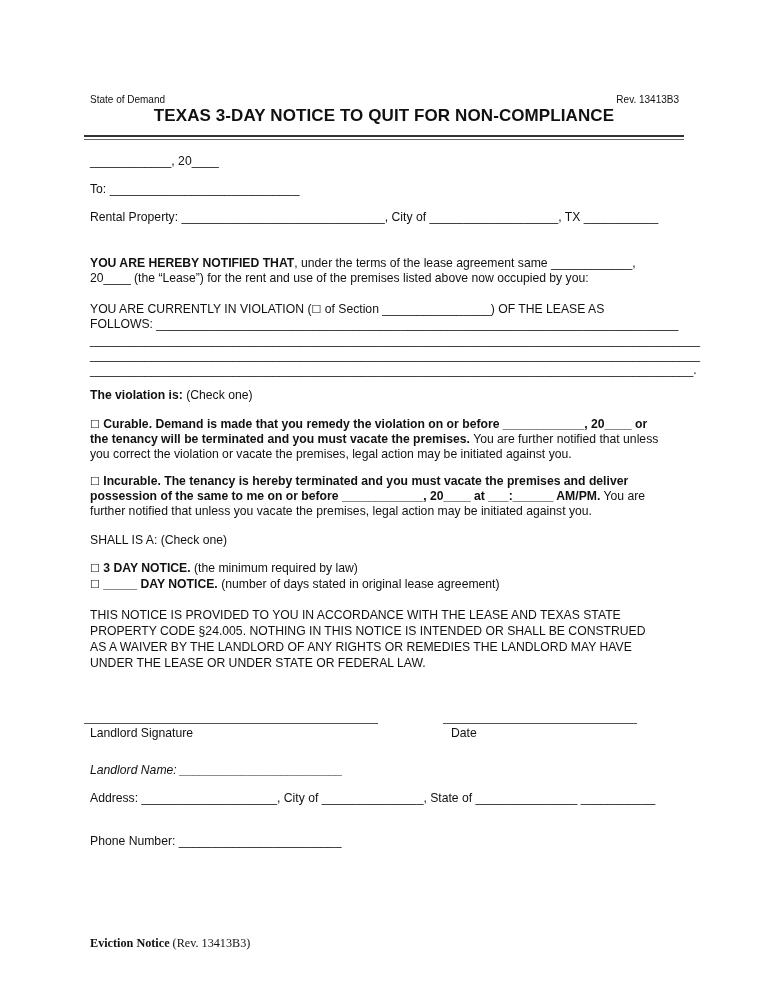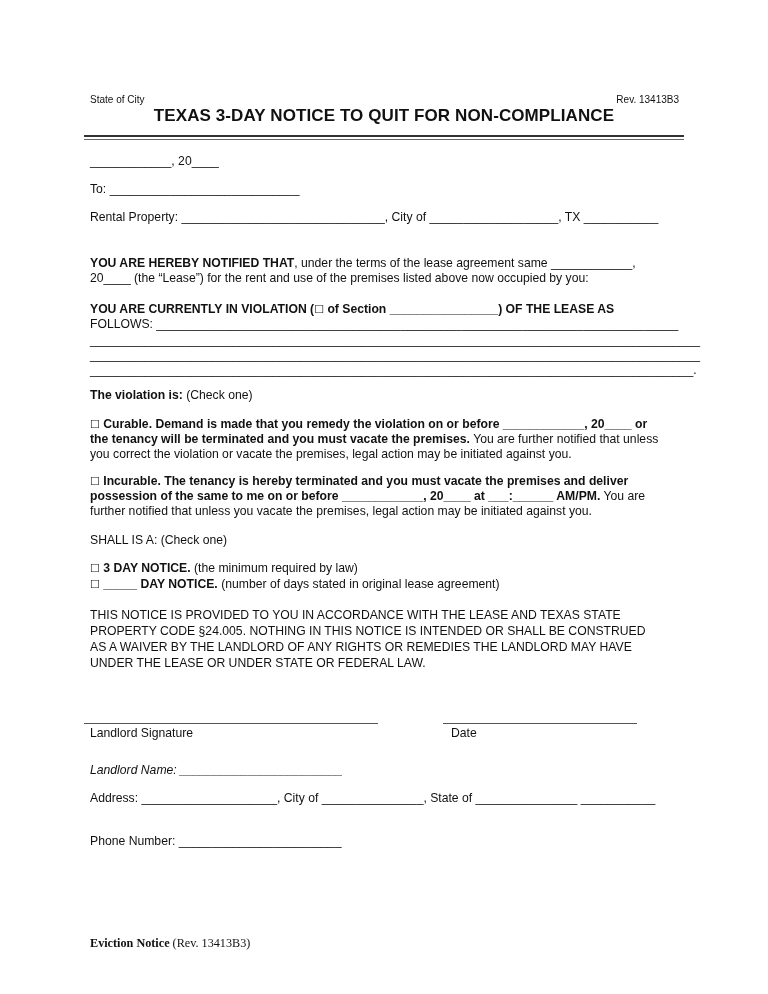--- a/index.html
+++ b/index.html
@@ -12,36 +12,36 @@
            font-weight: bold; letter-spacing: 0.1px; }
   .rule1 { position: absolute; left: 84px; width: 600px; top: 135px; height: 0; border-top: 2px solid #333; }
   .rule2 { position: absolute; left: 84px; width: 600px; top: 139px; height: 0; border-top: 1px solid #666; }
   .line { font-size: 12.2px; line-height: 15px; }
   .sigline { position: absolute; height: 0; border-top: 1px solid #555; }
   .box { font-family: "DejaVu Sans", sans-serif; font-size: 11px; }
 </style>
 </head>
 <body>
 
-<div class="abs hdr-small" style="left:90px;">State of City</div>
+<div class="abs hdr-small" style="left:90px;">State of Demand</div>
 <div class="abs hdr-small" style="right:89px;">Rev. 13413B3</div>
 <div class="abs title">TEXAS 3-DAY NOTICE TO QUIT FOR NON-COMPLIANCE</div>
 <div class="rule1"></div>
 <div class="rule2"></div>
 
 <div class="abs line" style="left:90px; top:154px;">____________, 20____</div>
 <div class="abs line" style="left:90px; top:182px;">To: ____________________________</div>
 <div class="abs line" style="left:90px; top:210px;">Rental Property: ______________________________, City of ___________________, TX ___________</div>
 
 <div class="abs line" style="left:90px; top:256px;">
   <span class="b">YOU ARE HEREBY NOTIFIED THAT</span><span>, under the terms of the lease agreement same ____________,</span>
 </div>
 <div class="abs line" style="left:90px; top:271px;">20____ (the “Lease”) for the rent and use of the premises listed above now occupied by you:</div>
 
-<div class="abs line" style="left:90px; top:302px;font-weight:bold;">
+<div class="abs line" style="left:90px; top:302px;">
   <span>YOU ARE CURRENTLY IN VIOLATION (</span><span class="box">☐</span><span> of Section ________________) OF THE LEASE AS</span>
 </div>
 <div class="abs line" style="left:90px; top:317px;">FOLLOWS: _____________________________________________________________________________</div>
 <div class="abs line" style="left:90px; top:333px;">__________________________________________________________________________________________</div>
 <div class="abs line" style="left:90px; top:348px;">__________________________________________________________________________________________</div>
 <div class="abs line" style="left:90px; top:363px;">_________________________________________________________________________________________.</div>
 
 <div class="abs line" style="left:90px; top:388px;">
   <span class="b">The violation is:</span><span> (Check one)</span>
 </div>

